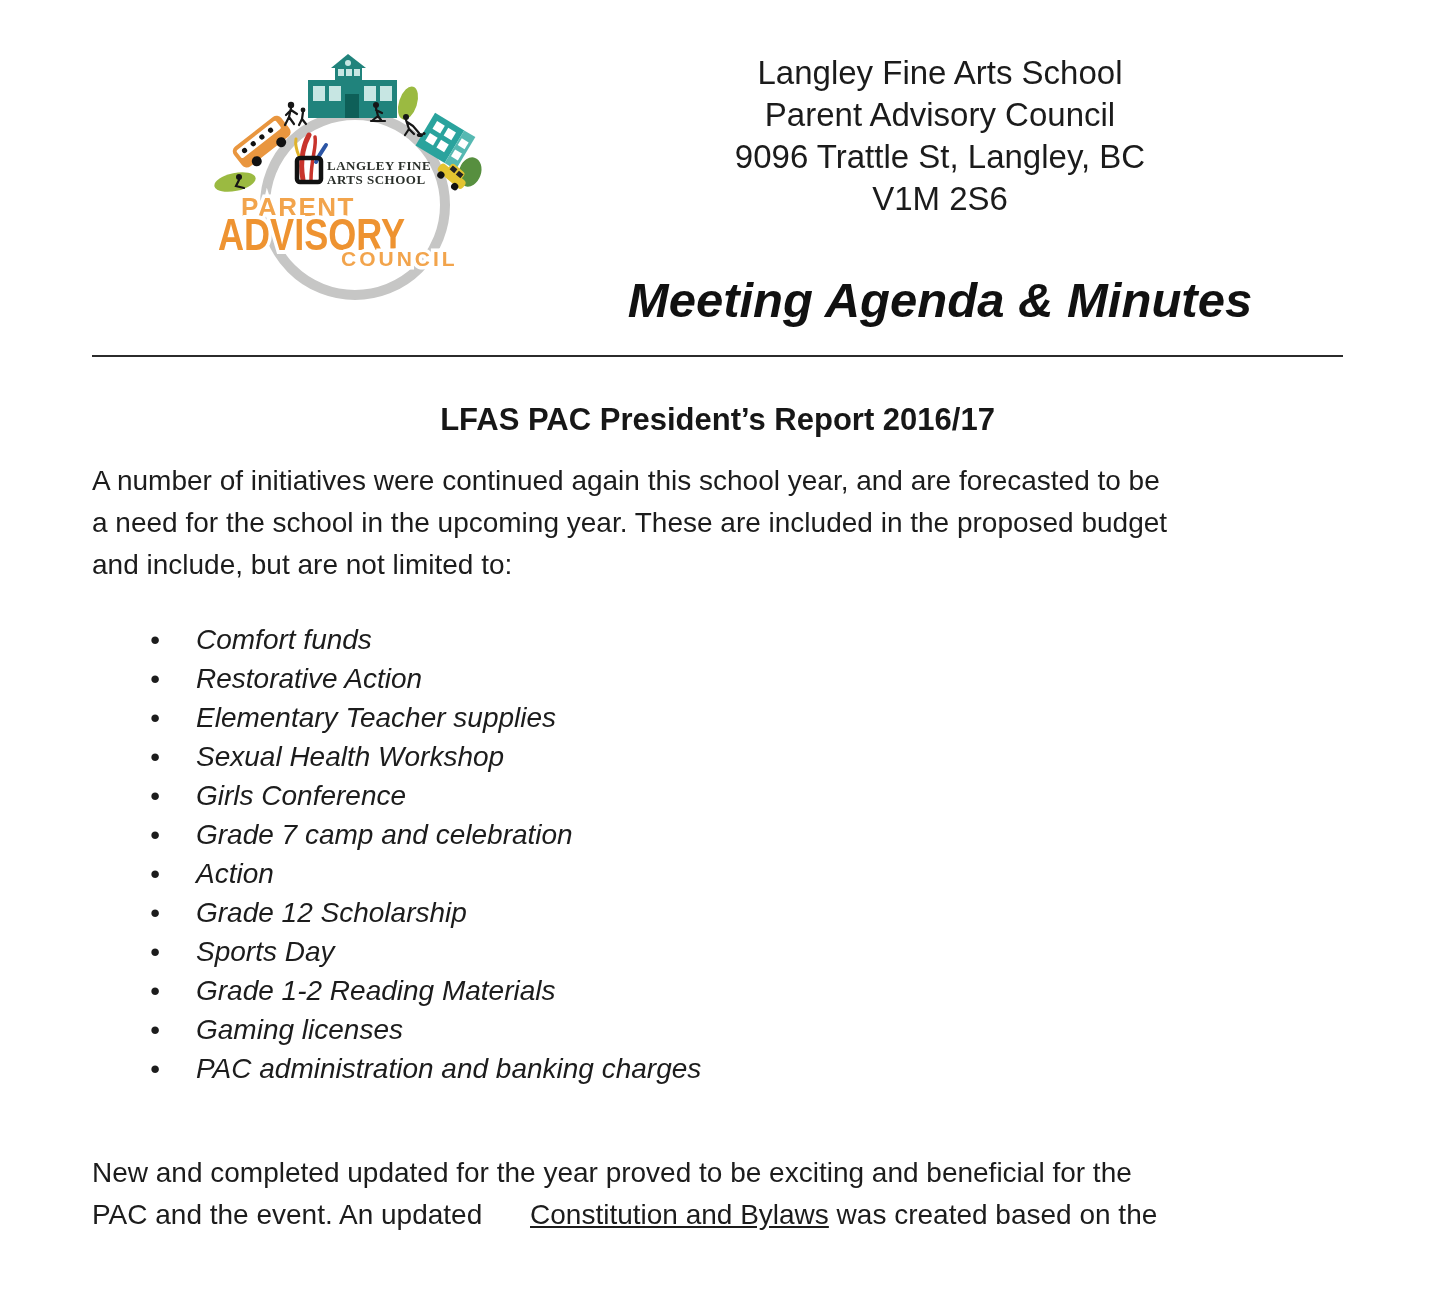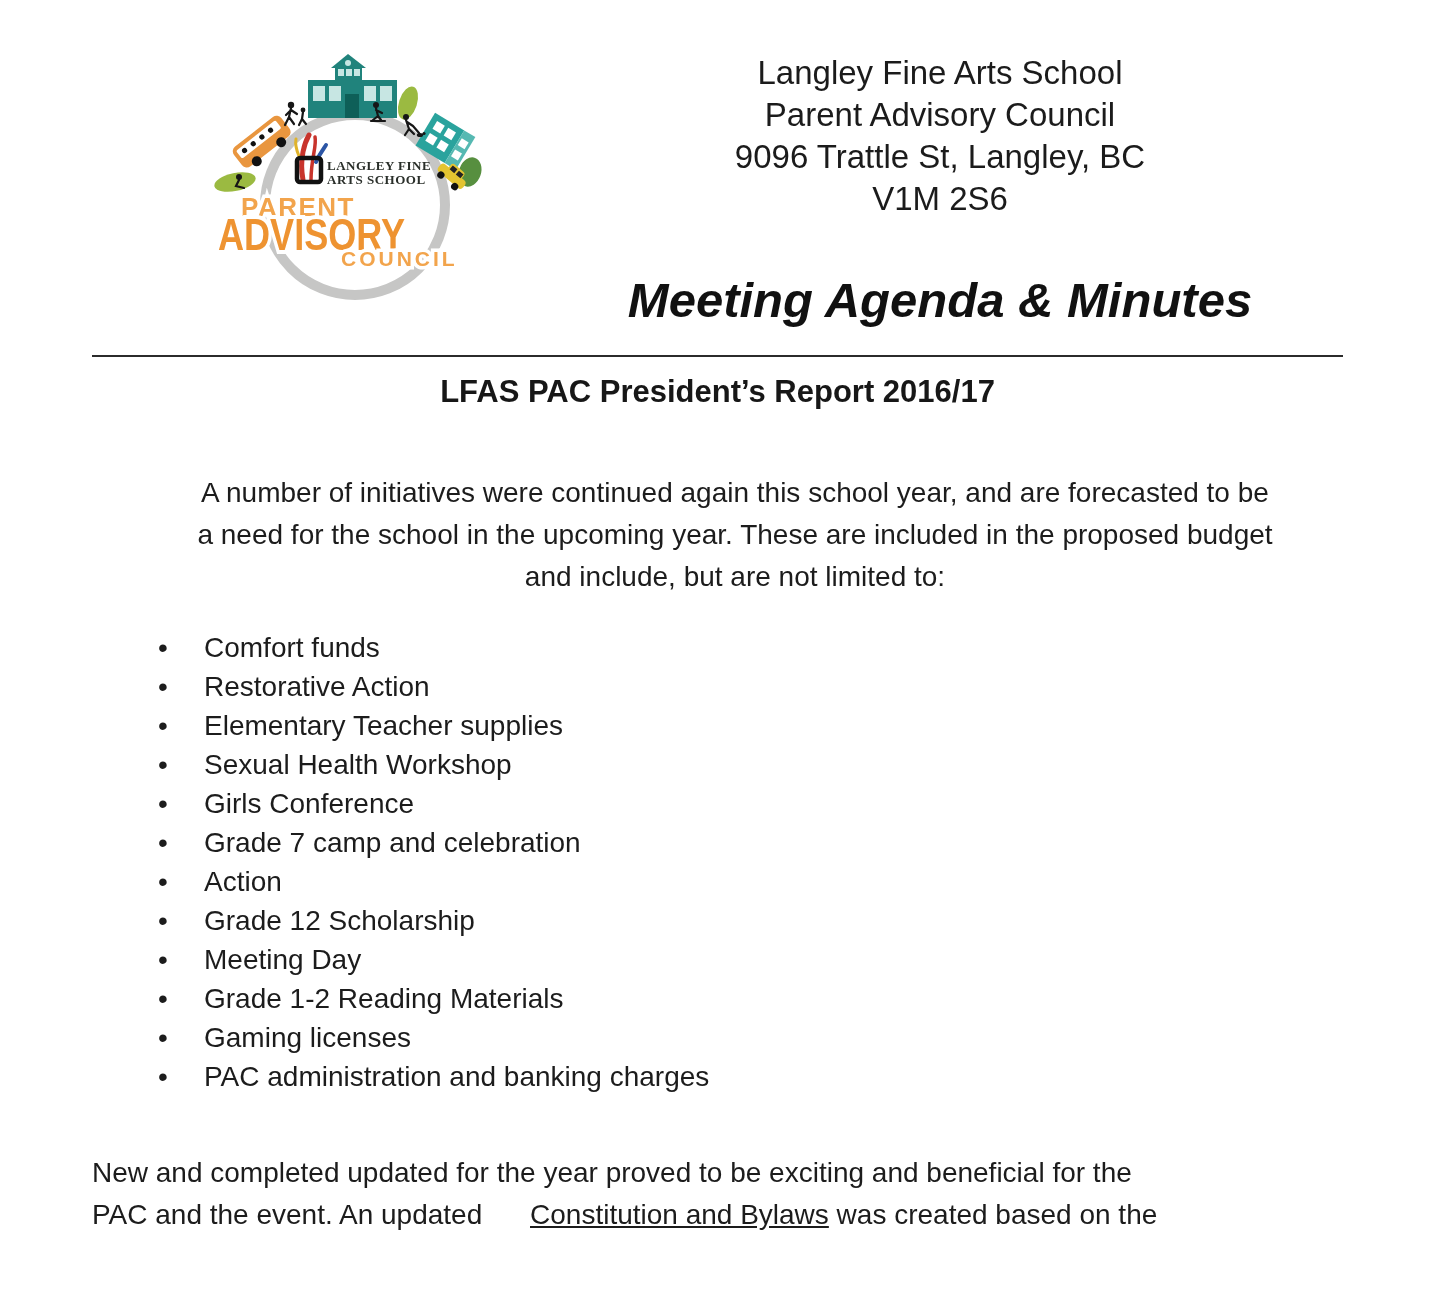--- a/index.html
+++ b/index.html
@@ -14,30 +14,30 @@
   }
   .doc-title{
     position:absolute;left:530px;top:272px;width:820px;margin:0;
     text-align:center;font-size:49px;line-height:56px;font-weight:bold;color:#111;font-style:italic;
   }
   .rule{
     position:absolute;left:92px;top:355px;width:1251px;height:0;margin:0;
     border:none;border-top:2px solid #2b2b2b;
   }
   .report-heading{
-    position:absolute;left:92px;top:372px;width:1251px;margin:0;
+    position:absolute;left:92px;top:400px;width:1251px;margin:0;
     text-align:center;font-size:31px;line-height:40px;font-weight:bold;color:#171717;
   }
   .intro{
-    position:absolute;left:92px;top:460px;width:1262px;margin:12px;
-    font-size:28px;line-height:42px;text-align:center;
+    position:absolute;left:92px;top:460px;width:1262px;margin:0;
+    font-size:28px;line-height:42px;
   }
   .bullets{
-    position:absolute;left:92px;top:616px;width:1262px;margin:12px;padding:0;
-    list-style:none;font-size:28px;
+    position:absolute;left:92px;top:616px;width:1262px;margin:4px;padding:0;
+    list-style:none;font-size:28px;font-style:italic;
   }
   .bullets li{position:relative;padding-left:100px;line-height:39px;}
   .bullets li::before{content:"•";position:absolute;left:54px;top:0;}
   .closing{
     position:absolute;left:92px;top:1152px;width:1262px;margin:0;
     font-size:28px;line-height:42px;
   }
   .u{text-decoration:underline;color:inherit;cursor:pointer;margin-left:40px;}
 </style>
 </head>
@@ -144,21 +144,21 @@
 
   <ul class="bullets">
       <li>Comfort funds</li>
       <li>Restorative Action</li>
       <li>Elementary Teacher supplies</li>
       <li>Sexual Health Workshop</li>
       <li>Girls Conference</li>
       <li>Grade 7 camp and celebration</li>
       <li>Action</li>
       <li>Grade 12 Scholarship</li>
-      <li>Meeting Day</li>
+      <li>Sports Day</li>
       <li>Grade 1-2 Reading Materials</li>
       <li>Gaming licenses</li>
       <li>PAC administration and banking charges</li>
     </ul>
 
   <p class="closing">
     <span>New and completed updated for the year proved to be exciting and beneficial for the</span><br>
     <span>PAC and the event. An updated </span><span class="u">Constitution and Bylaws</span><span> was created based on the</span><br>
   </p>
 

